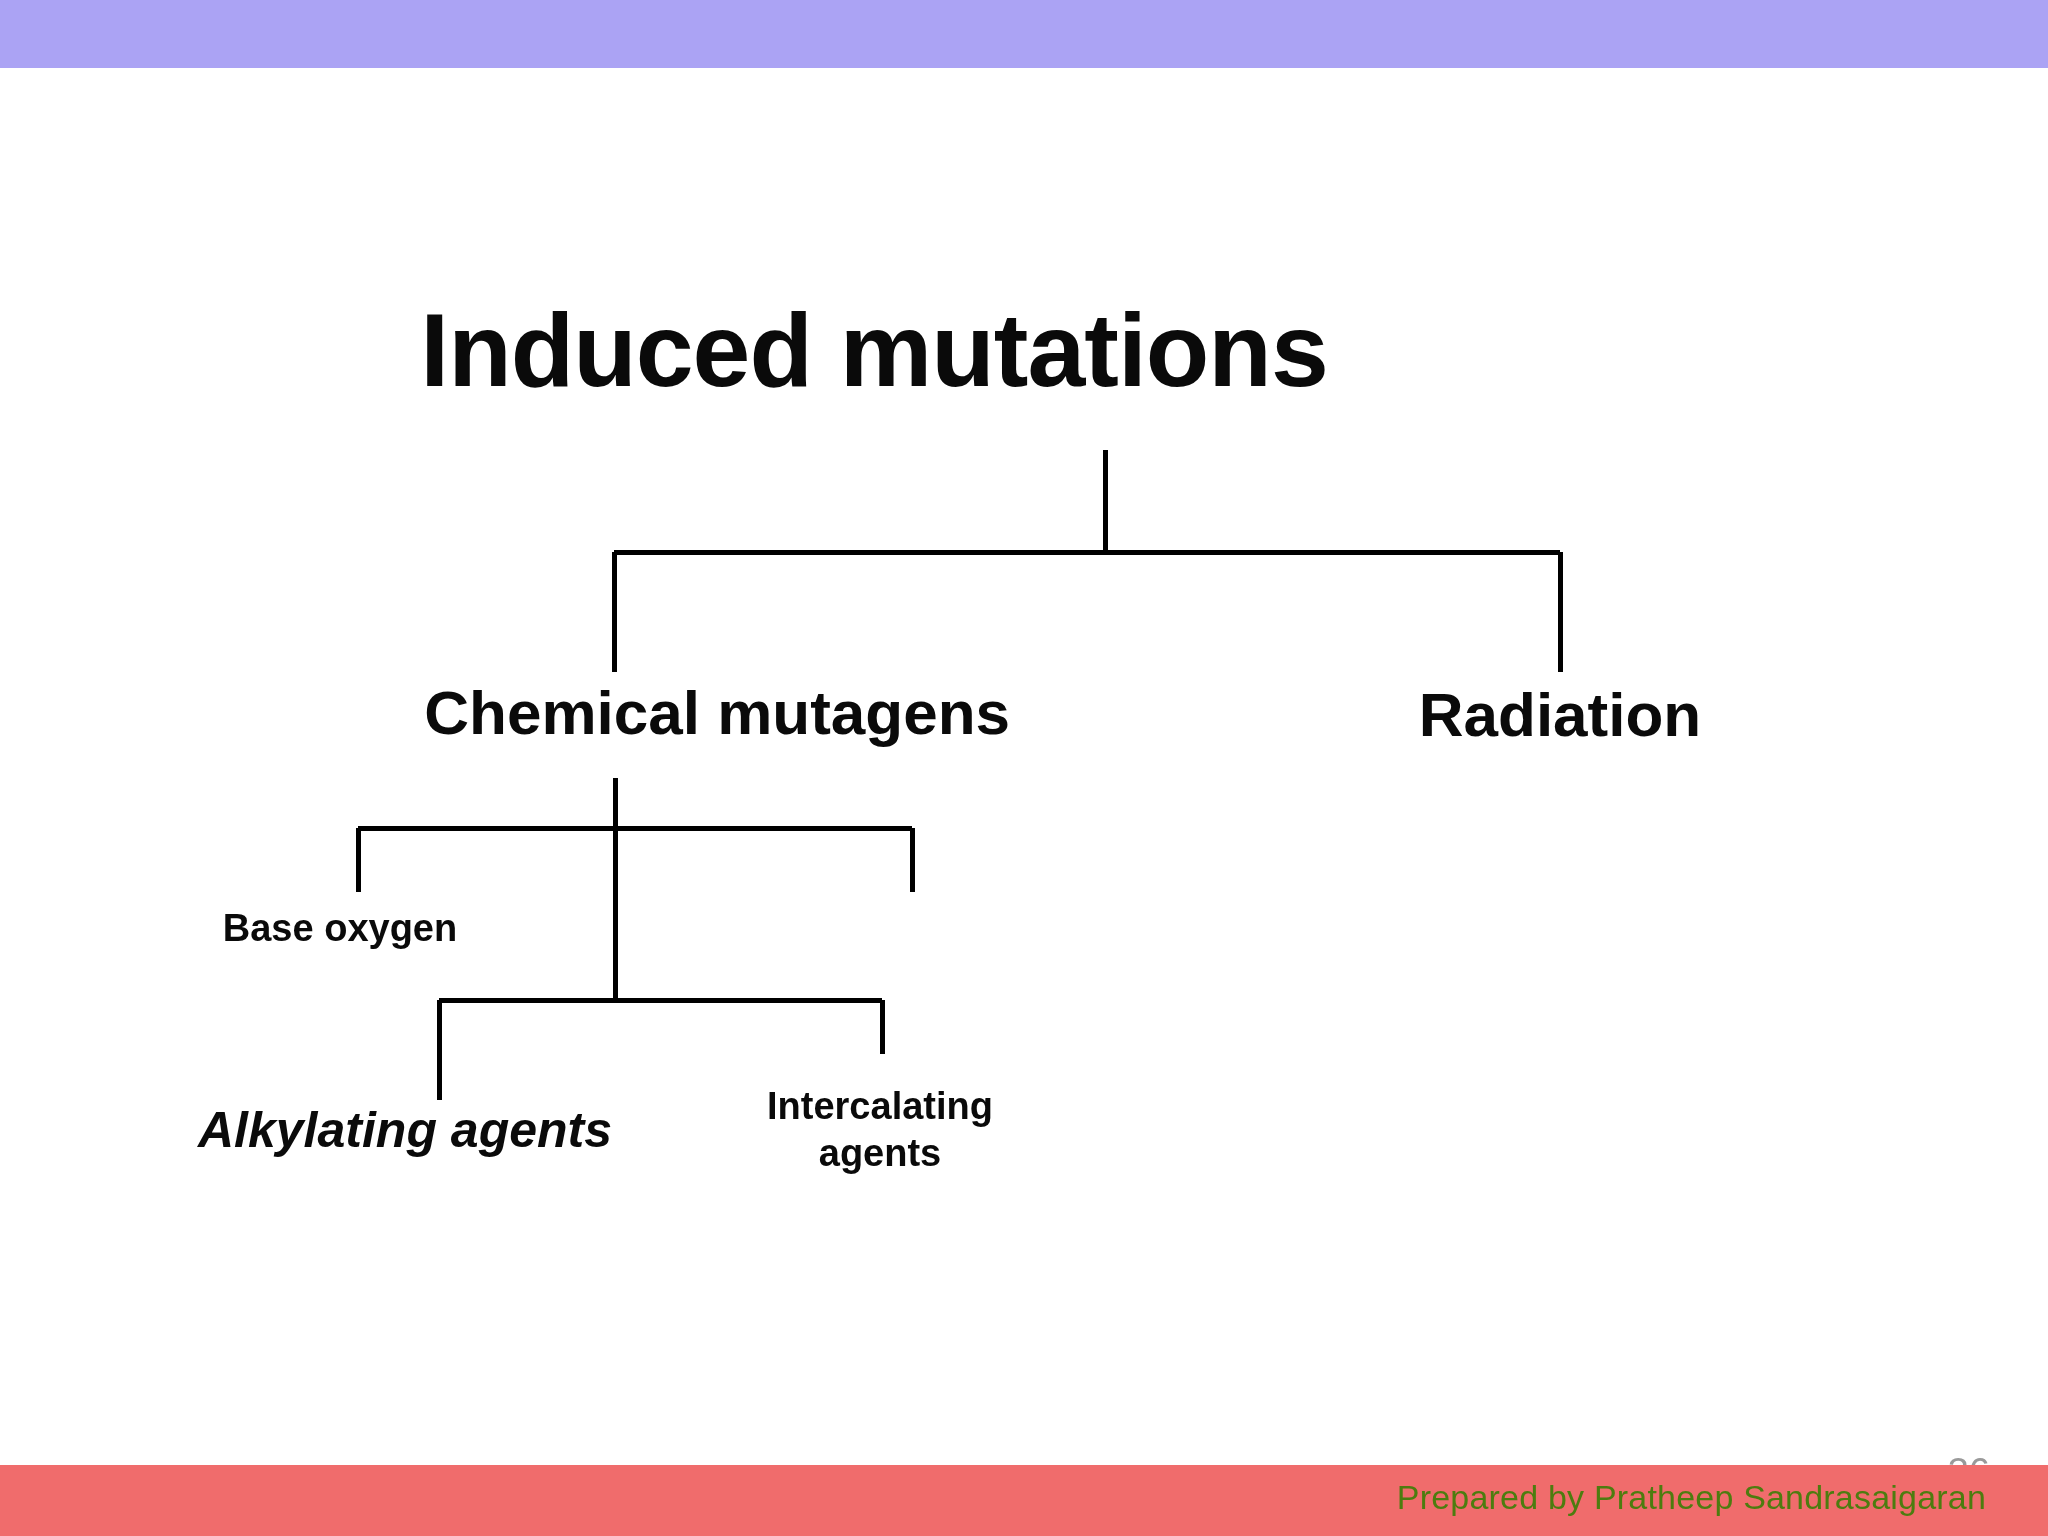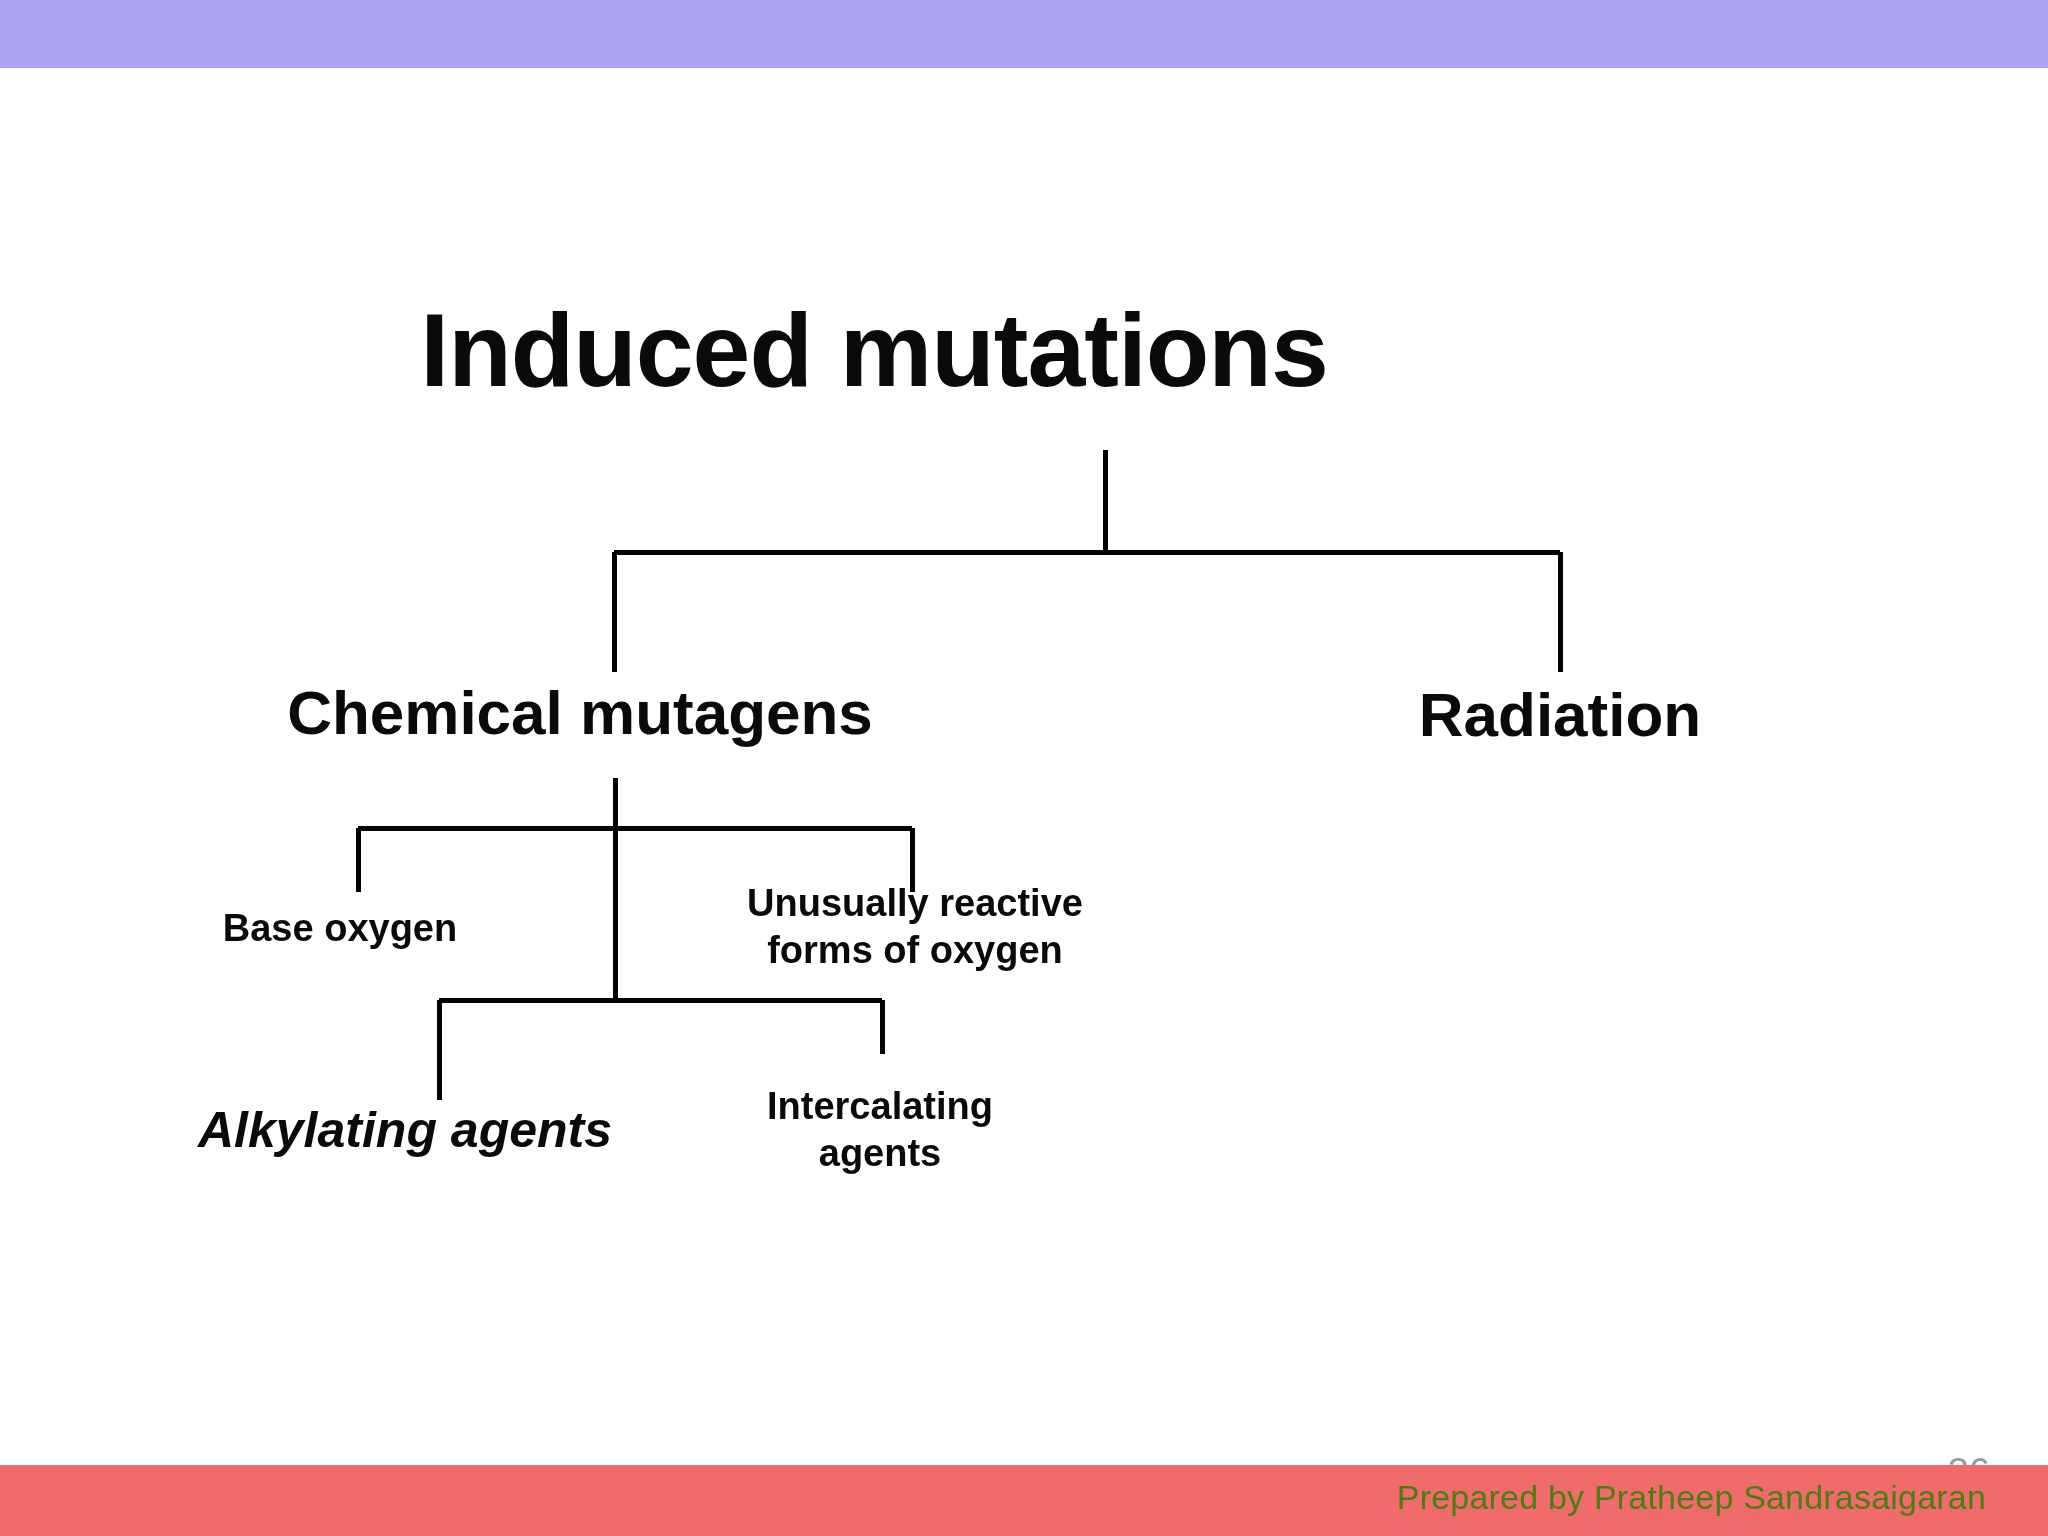--- a/index.html
+++ b/index.html
@@ -60,20 +60,21 @@
     width: 1748px;
     font-size: 104px;
     letter-spacing: -1px;
   }
 
   #node-chemical-mutagens {
     left: 150px;
     top: 680px;
     width: 860px;
     font-size: 62px;
+    text-align: right;
   }
 
   #node-radiation {
     left: 1230px;
     top: 682px;
     width: 660px;
     font-size: 62px;
     font-stretch: normal;
     letter-spacing: 0px;
   }
@@ -158,22 +159,20 @@
   </svg>
 
   <div class="node" id="node-title">Induced mutations</div>
 
   <div class="node" id="node-chemical-mutagens">Chemical mutagens</div>
 
   <div class="node" id="node-radiation">Radiation</div>
 
   <div class="node" id="node-base-analogs">Base oxygen</div>
 
-  <div class="node" id="node-reactive-oxygen">Unusually reactive
-forms of oxygen</div>
 
   <div class="node" id="node-alkylating-agents">Alkylating agents</div>
 
   <div class="node" id="node-intercalating-agents">Intercalating
 agents</div>
 
   <div id="page-number">36</div>
 
   <div id="bottom-bar"></div>
 

